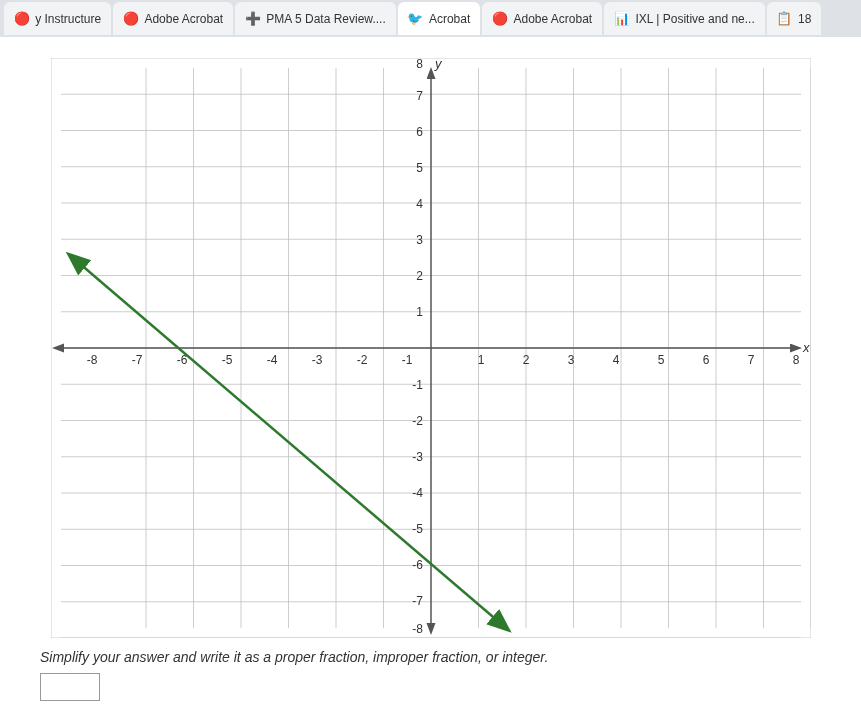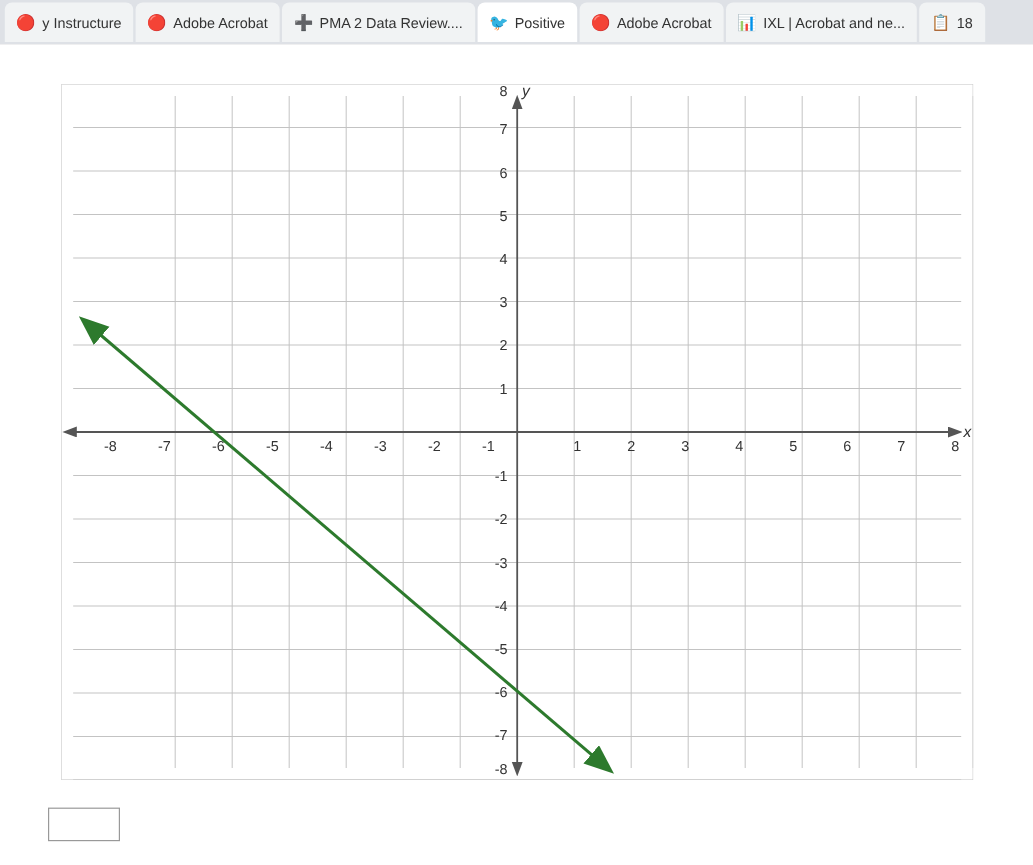--- a/index.html
+++ b/index.html
@@ -91,33 +91,33 @@
   <div class="tab-item">
     <span class="tab-icon">🔴</span>
     <span>y Instructure</span>
   </div>
   <div class="tab-item">
     <span class="tab-icon">🔴</span>
     <span>Adobe Acrobat</span>
   </div>
   <div class="tab-item">
     <span class="tab-icon">➕</span>
-    <span>PMA 2 Data Review....</span>
+    <span>PMA 5 Data Review....</span>
   </div>
   <div class="tab-item active">
     <span class="tab-icon">🐦</span>
-    <span>Positive</span>
+    <span>Acrobat</span>
   </div>
   <div class="tab-item">
     <span class="tab-icon">🔴</span>
     <span>Adobe Acrobat</span>
   </div>
   <div class="tab-item">
     <span class="tab-icon">📊</span>
-    <span>IXL | Acrobat and ne...</span>
+    <span>IXL | Positive and ne...</span>
   </div>
   <div class="tab-item">
     <span class="tab-icon">📋</span>
     <span>18</span>
   </div>
 </div>
 
 <div class="main-content">
 
   <div class="graph-container">
@@ -227,16 +227,19 @@
         <text x="372" y="511">-6</text>
         <text x="372" y="547">-7</text>
         <text x="372" y="575">-8</text>
       </g>
 
       <line x1="28" y1="205" x2="455" y2="570" stroke="#2d7a2d" stroke-width="2.5" marker-end="url(#arrow-green-end)" marker-start="url(#arrow-green-start)"></line>
 
     </svg>
   </div>
 
+  <div class="instruction-text">
+    <span>Simplify your answer and write it as a proper fraction, improper fraction, or integer.</span>
+  </div>
 
   <input type="text" class="answer-box" placeholder="" style="">
 
 </div>
 
 </body></html>

